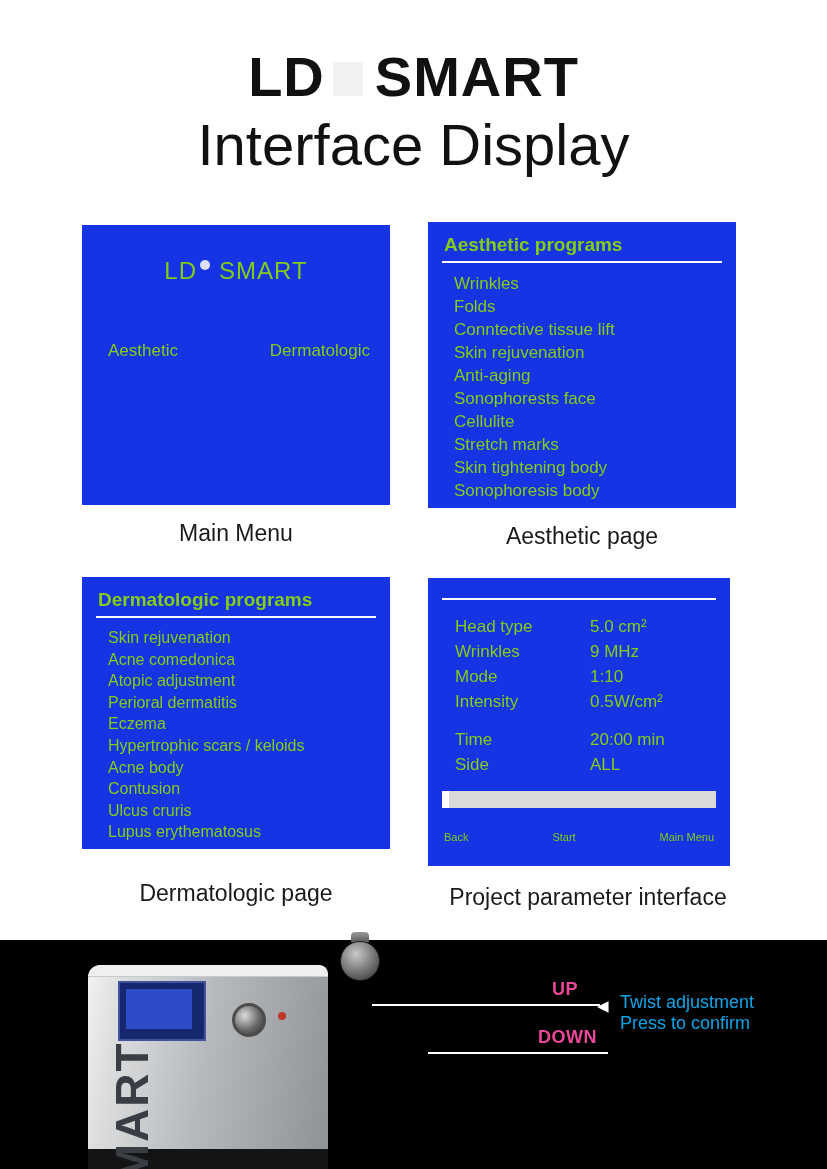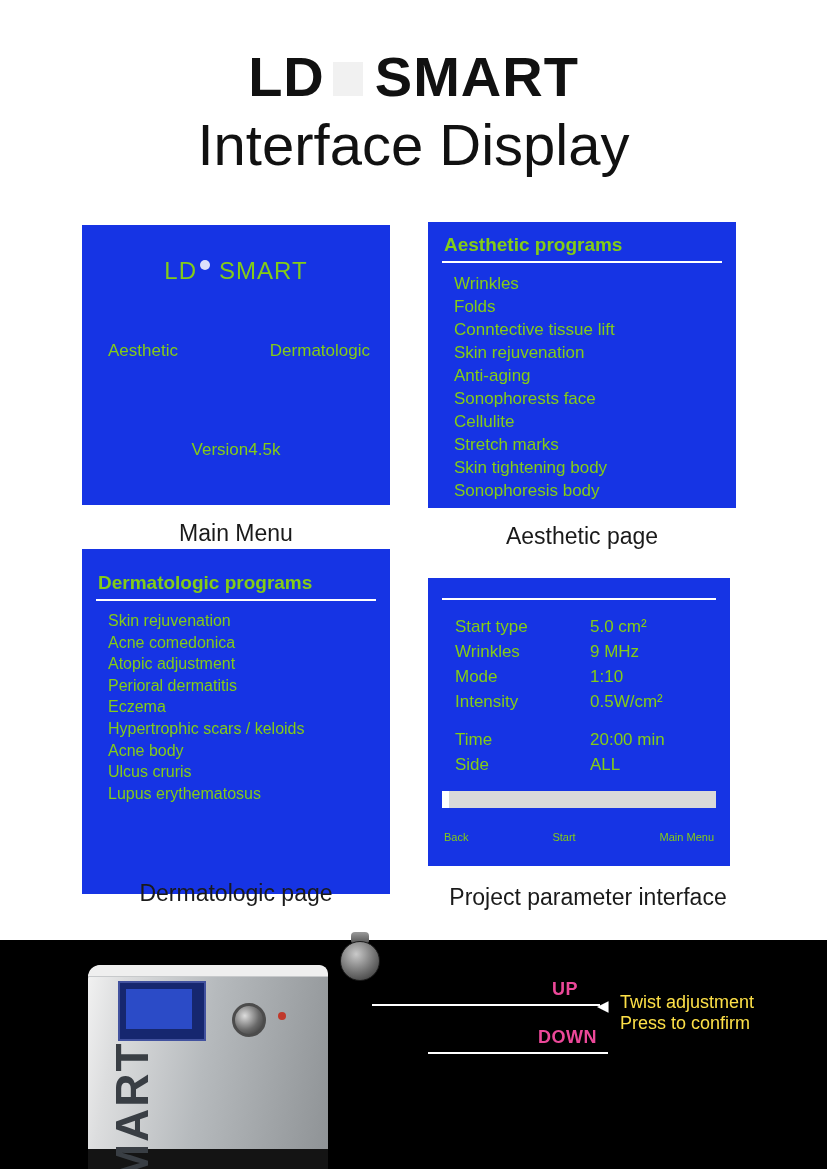--- a/index.html
+++ b/index.html
@@ -27,21 +27,21 @@
   #cap-main { left:82px; top:520px; width:308px; }
 
   
   #panel-aesthetic { left:428px; top:222px; width:308px; height:286px; padding:12px 14px 0; }
   .prog-heading { font-size:19px; font-weight:700; padding:0 2px 5px; border-bottom:2px solid #fff; }
   .prog-list { margin-top:9px; padding-left:12px; }
   #panel-aesthetic .prog-item { font-size:17px; line-height:23px; }
   #cap-aesthetic { left:428px; top:523px; width:308px; }
 
   
-  #panel-derm { left:82px; top:549px; width:308px; height:345px; padding:23px 14px 0; }
+  #panel-derm { left:82px; top:577px; width:308px; height:272px; padding:12px 14px 0; }
   #panel-derm .prog-item { font-size:16px; line-height:21.6px; }
   #cap-derm { left:82px; top:880px; width:308px; }
 
   
   #panel-params { left:428px; top:578px; width:302px; height:288px; }
   .top-rule { height:2px; background:#fff; margin:20px 14px 0; }
   .prows { margin-top:17px; }
   .prow { position:relative; height:25px; font-size:17px; }
   .prow.gap { margin-top:13px; }
   .plabel { position:absolute; left:27px; }
@@ -72,21 +72,21 @@
   .knob-body { position:absolute; left:0; top:9px; width:40px; height:40px; border-radius:50%;
                background:radial-gradient(circle at 40% 32%, #c9c9c9, #707070 55%, #2b2b2b); border:1px solid #1b1b1b; }
 
   .guide-line { position:absolute; height:2px; background:#fff; }
   #line-up { left:372px; top:64px; width:228px; }
   #line-down { left:428px; top:112px; width:180px; }
   .guide-label { position:absolute; color:#ec4899; font-size:18px; font-weight:600; letter-spacing:.5px; }
   #label-up { left:552px; top:39px; }
   #label-down { left:538px; top:87px; }
   .note-arrow { position:absolute; left:597px; top:57px; color:#fff; font-size:15px; }
-  .note-text { position:absolute; left:620px; top:52px; color:#fde047; font-size:18px; line-height:21px; }
+  .note-text { position:absolute; left:620px; top:52px; color:#0ea5e9; font-size:18px; line-height:21px; }
 </style>
 </head>
 <body>
 
 <div class="page">
 
   <header class="title-block">
     <div class="title-line1">
       <span>LD</span><span class="mark-box"></span><span>SMART</span>
     </div>
@@ -94,21 +94,20 @@
   </header>
 
   <section class="panel" id="panel-main">
     <div class="mm-brand">
       <span>LD</span><span class="brand-dot"></span><span>SMART</span>
     </div>
     <div class="mm-items">
       <span class="mm-item">Aesthetic</span>
       <span class="mm-item">Dermatologic</span>
     </div>
-    <div class="mm-version">Version4.5k</div>
   </section>
   <div class="panel-caption" id="cap-main">Main Menu</div>
 
   <section class="panel" id="panel-aesthetic">
     <div class="prog-heading">Aesthetic programs</div>
     <div class="prog-list">
       <div class="prog-item">Wrinkles</div>
       <div class="prog-item">Folds</div>
       <div class="prog-item">Conntective tissue lift</div>
       <div class="prog-item">Skin rejuvenation</div>
@@ -125,31 +124,32 @@
   <section class="panel" id="panel-derm">
     <div class="prog-heading">Dermatologic programs</div>
     <div class="prog-list">
       <div class="prog-item">Skin rejuvenation</div>
       <div class="prog-item">Acne comedonica</div>
       <div class="prog-item">Atopic adjustment</div>
       <div class="prog-item">Perioral dermatitis</div>
       <div class="prog-item">Eczema</div>
       <div class="prog-item">Hypertrophic scars / keloids</div>
       <div class="prog-item">Acne body</div>
+      <div class="prog-item">Contusion</div>
       <div class="prog-item">Ulcus cruris</div>
       <div class="prog-item">Lupus erythematosus</div>
     </div>
   </section>
   <div class="panel-caption" id="cap-derm">Dermatologic  page</div>
 
   <section class="panel" id="panel-params">
     <div class="top-rule"></div>
     <div class="prows">
       <div class="prow">
-        <span class="plabel">Start type</span>
+        <span class="plabel">Head type</span>
         <span class="pvalue">5.0 cm²</span>
       </div>
       <div class="prow">
         <span class="plabel">Wrinkles</span>
         <span class="pvalue">9 MHz</span>
       </div>
       <div class="prow">
         <span class="plabel">Mode</span>
         <span class="pvalue">1:10</span>
       </div>

